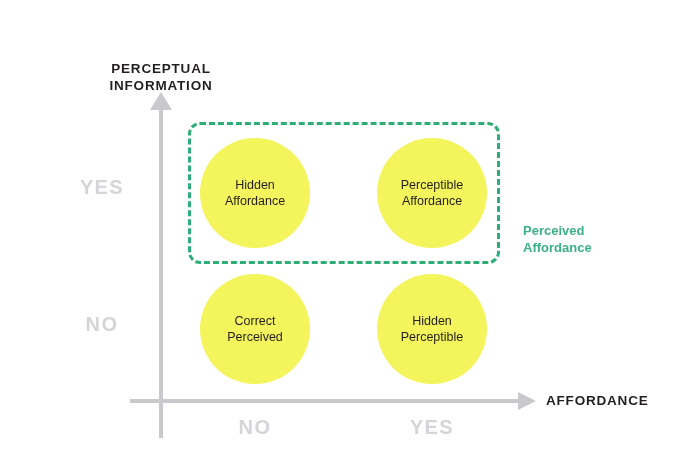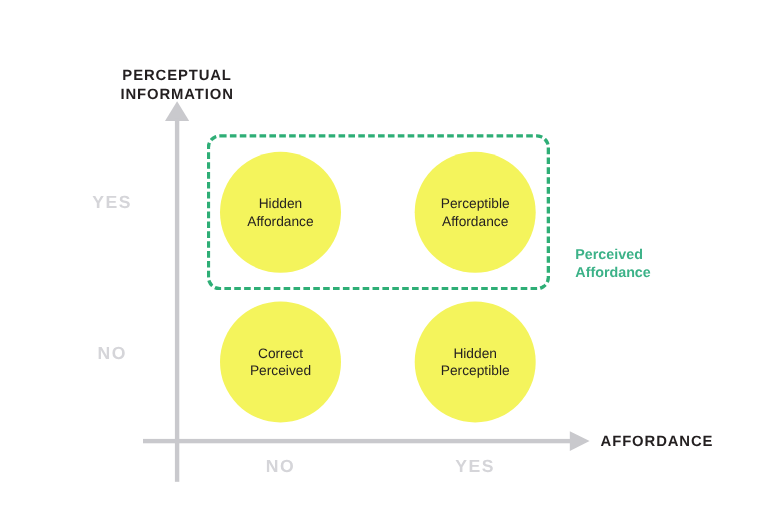--- a/index.html
+++ b/index.html
@@ -82,21 +82,21 @@
     top: 376px;
     width: 0; height: 0;
     border-top: 9px solid transparent;
     border-bottom: 9px solid transparent;
     border-left: 18px solid #c9c9cd;
   }
 
   
   .tick {
     position: absolute;
-    font-size: 16px;
+    font-size: 20px;
     font-weight: bold;
     letter-spacing: 1.4px;
     color: #d5d5d9;
     text-align: center;
     white-space: nowrap;
   }
   .tick-y-yes { left: 62px;  top: 160px; width: 80px; }
   .tick-y-no  { left: 62px;  top: 297px; width: 80px; }
   .tick-x-no  { left: 215px; top: 400px; width: 80px; }
   .tick-x-yes { left: 392px; top: 400px; width: 80px; }

